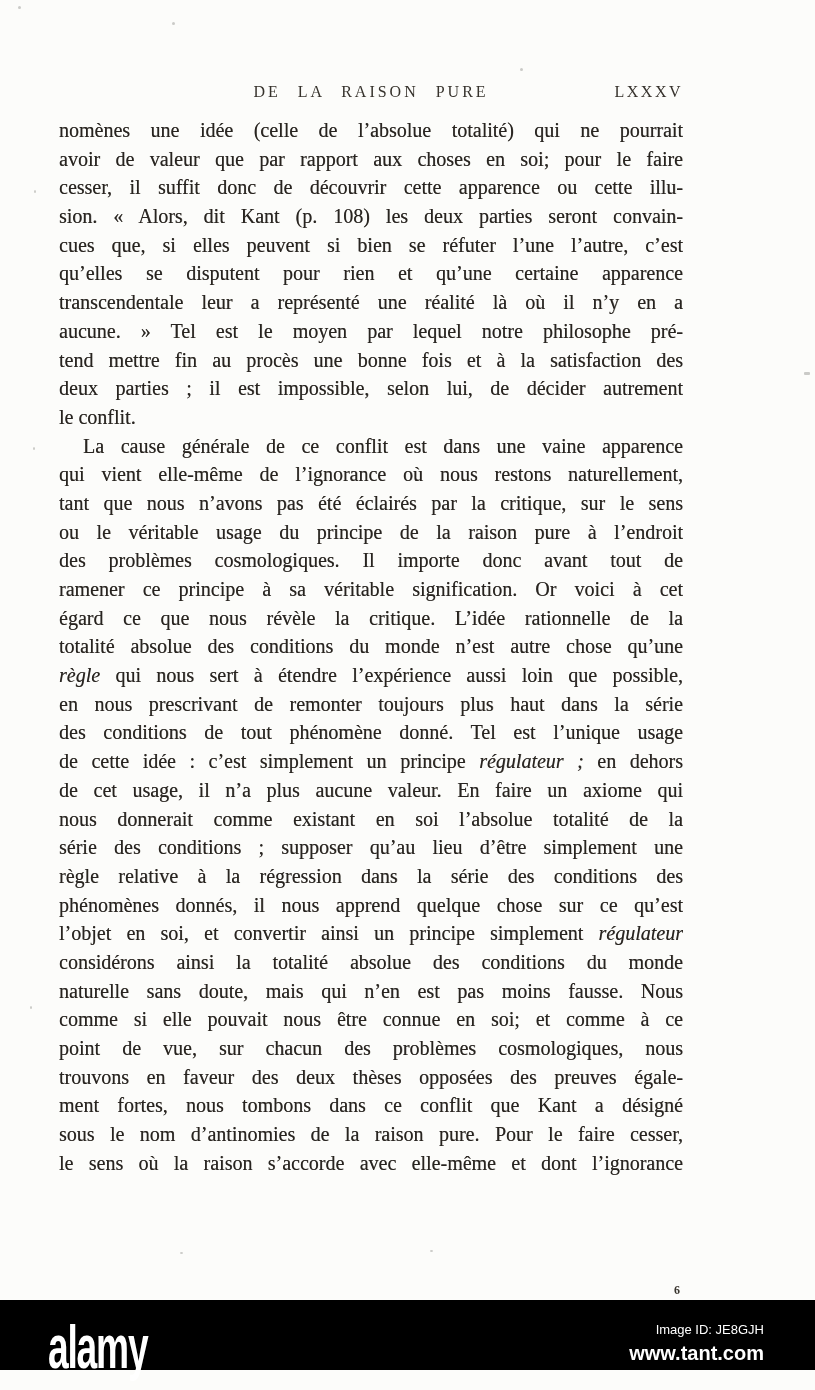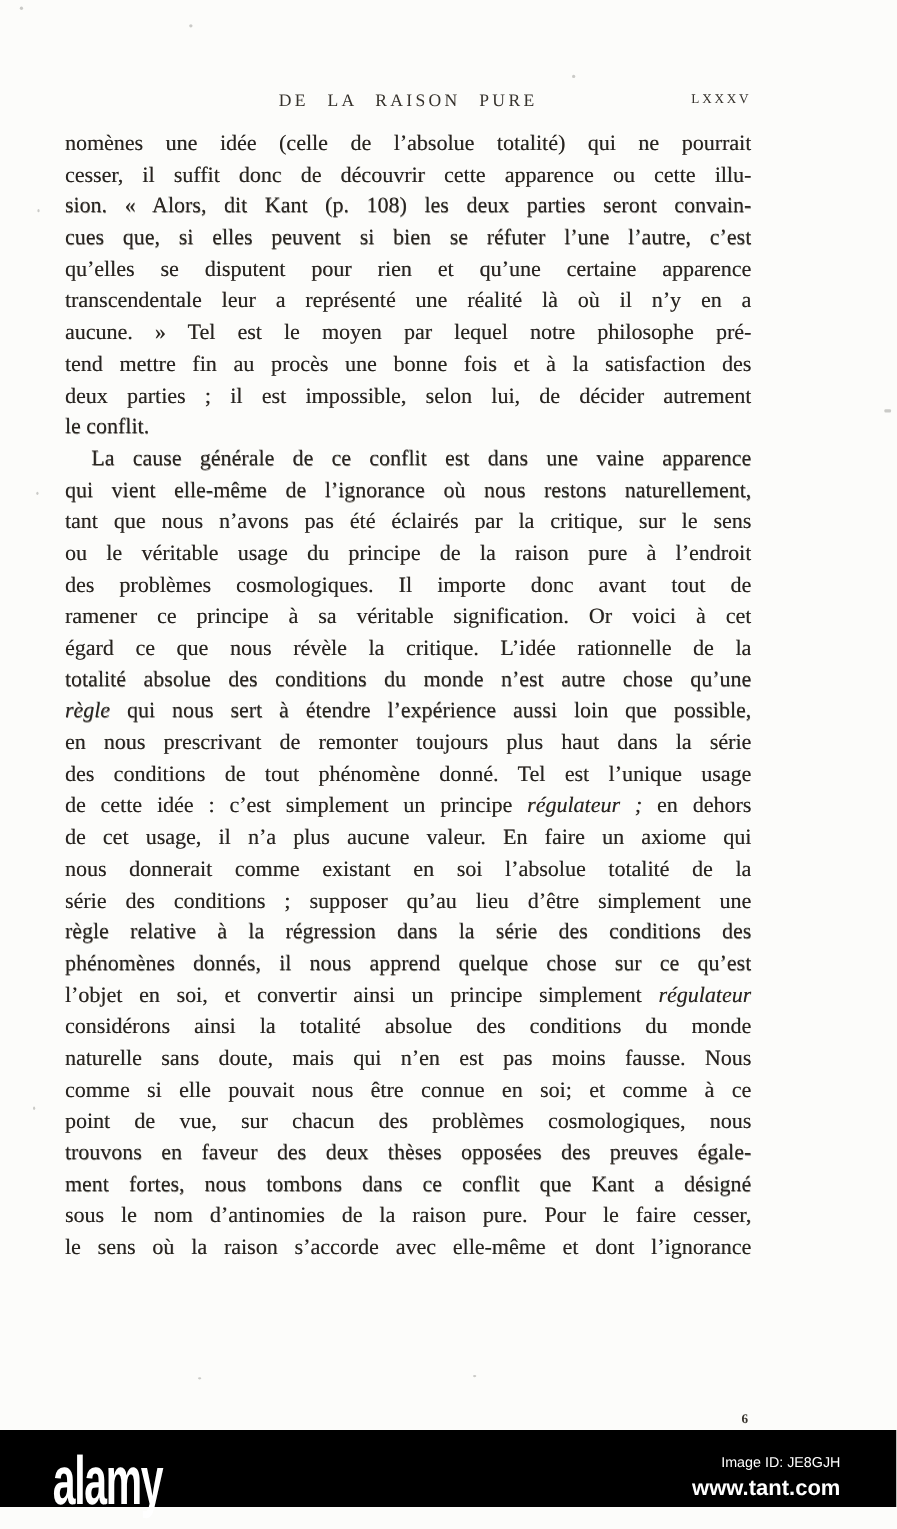--- a/index.html
+++ b/index.html
@@ -13,21 +13,21 @@
   .header {
     position: absolute; top: 83px; left: 59px; width: 624px; height: 22px;
     color: #36322c;
   }
   .running-title {
     display: block; text-align: center;
     font-size: 16px; letter-spacing: 3px; word-spacing: 10px;
   }
   .page-number {
     position: absolute; right: 0; top: 0;
-    font-size: 12px; letter-spacing: 2.5px;
+    font-size: 16px; letter-spacing: 2.5px;
   }
   
   .text-block {
     position: absolute; top: 116px; left: 59px; width: 624px;
     font-size: 20px; line-height: 28.7px;
     color: #282420;
     text-shadow: 0.3px 0.3px 0.55px rgba(40,36,30,0.55);
     filter: blur(0.25px);
   }
   .line { text-align: justify; text-align-last: justify; height: 28.7px; overflow: hidden; }
@@ -65,20 +65,21 @@
 </head>
 <body style="background: rgb(252, 252, 250);">
 
 <div class="header">
   <span class="running-title">DE LA RAISON PURE</span>
   <span class="page-number">LXXXV</span>
 </div>
 
 <div class="text-block" style="color: rgb(40, 36, 32);">
     <div class="line"><span>nomènes une idée (celle de l’absolue totalité) qui ne pourrait</span></div>
+    <div class="line"><span>avoir de valeur que par rapport aux choses en soi; pour le faire</span></div>
     <div class="line"><span>cesser, il suffit donc de découvrir cette apparence ou cette illu-</span></div>
     <div class="line"><span>sion. « Alors, dit Kant (p. 108) les deux parties seront convain-</span></div>
     <div class="line"><span>cues que, si elles peuvent si bien se réfuter l’une l’autre, c’est</span></div>
     <div class="line"><span>qu’elles se disputent pour rien et qu’une certaine apparence</span></div>
     <div class="line"><span>transcendentale leur a représenté une réalité là où il n’y en a</span></div>
     <div class="line"><span>aucune. »  Tel est le moyen par lequel notre philosophe pré-</span></div>
     <div class="line"><span>tend mettre fin au procès une bonne fois et à la satisfaction des</span></div>
     <div class="line"><span>deux parties ; il est impossible, selon lui, de décider autrement</span></div>
     <div class="line nojust"><span>le conflit.</span></div>
     <div class="line indent"><span>La cause générale de ce conflit est dans une vaine apparence</span></div>

